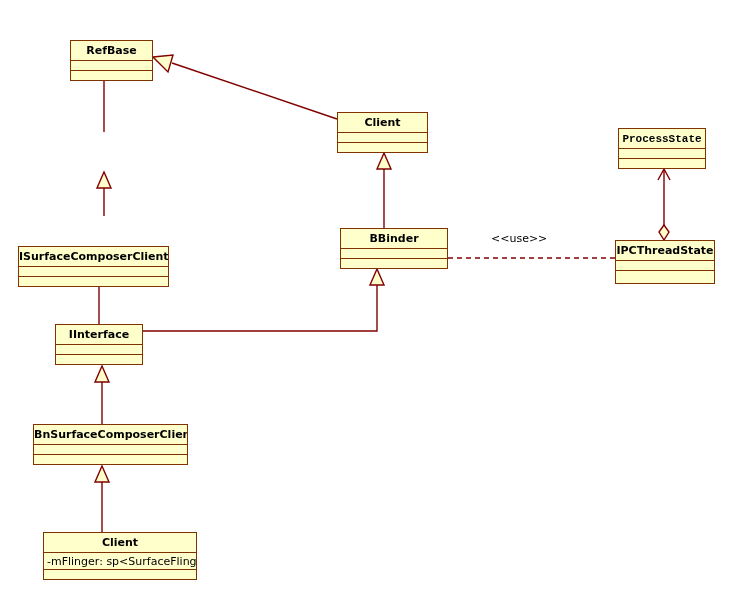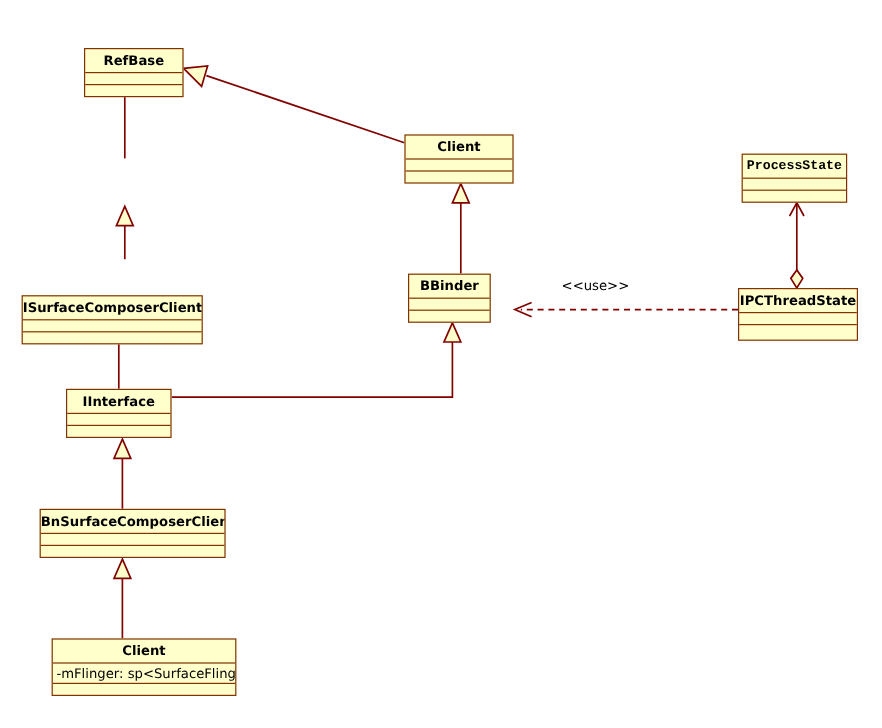--- a/index.html
+++ b/index.html
@@ -166,33 +166,33 @@
     <div class="uml-compartment uml-attr-compartment has-text">-mFlinger: sp&lt;SurfaceFlinger&gt;</div>
     <div class="uml-compartment uml-ops-compartment"></div>
   </div>
 
   <div class="uml-class" style="left:337px; top:112px; width:91px; height:41px;">
     <div class="uml-compartment uml-name-compartment">Client</div>
     <div class="uml-compartment uml-attr-compartment"></div>
     <div class="uml-compartment uml-ops-compartment"></div>
   </div>
 
-  <div class="uml-class" style="left:340px; top:228px; width:69px; height:41px;">
+  <div class="uml-class" style="left:340px; top:228px; width:108px; height:41px;">
     <div class="uml-compartment uml-name-compartment">BBinder</div>
     <div class="uml-compartment uml-attr-compartment"></div>
     <div class="uml-compartment uml-ops-compartment"></div>
   </div>
 
   <div class="uml-class" style="left:618px; top:128px; width:88px; height:41px;font-family:Liberation Mono, monospace;">
     <div class="uml-compartment uml-name-compartment">ProcessState</div>
     <div class="uml-compartment uml-attr-compartment"></div>
     <div class="uml-compartment uml-ops-compartment"></div>
   </div>
 
   <div class="uml-class" style="left:615px; top:240px; width:100px; height:44px;">
     <div class="uml-compartment uml-name-compartment">IPCThreadState</div>
     <div class="uml-compartment uml-attr-compartment"></div>
     <div class="uml-compartment uml-ops-compartment"></div>
   </div>
 
-  <div class="edge-label" style="left:468px; top:232px;">&lt;&lt;use&gt;&gt;</div>
+  <div class="edge-label" style="left:491px; top:232px;">&lt;&lt;use&gt;&gt;</div>
 
 </div>
 
 </body></html>

